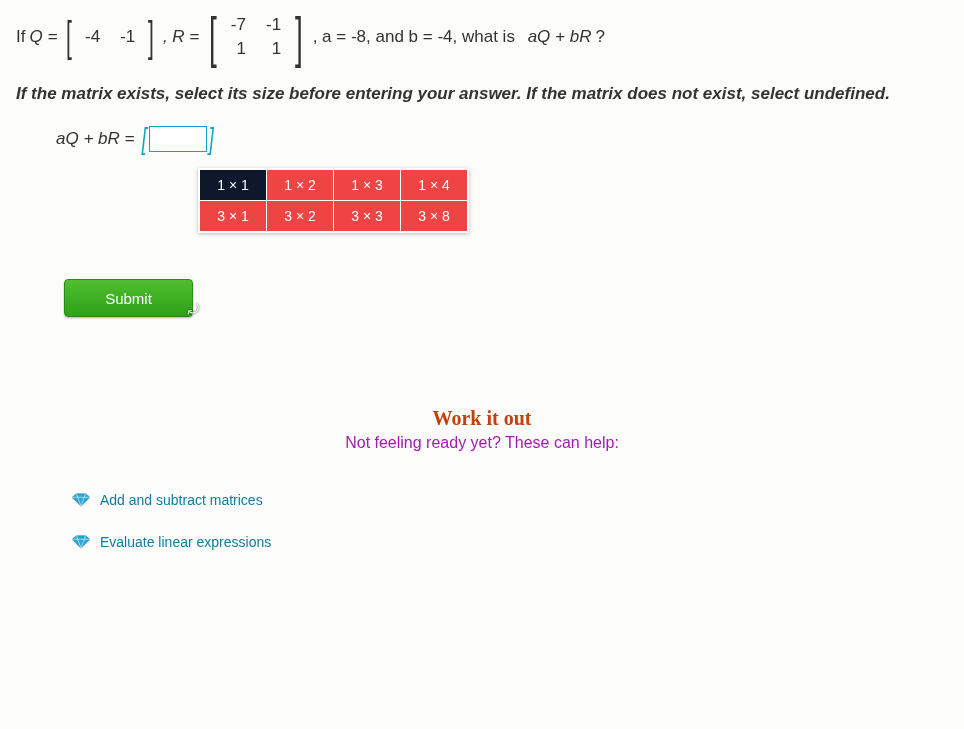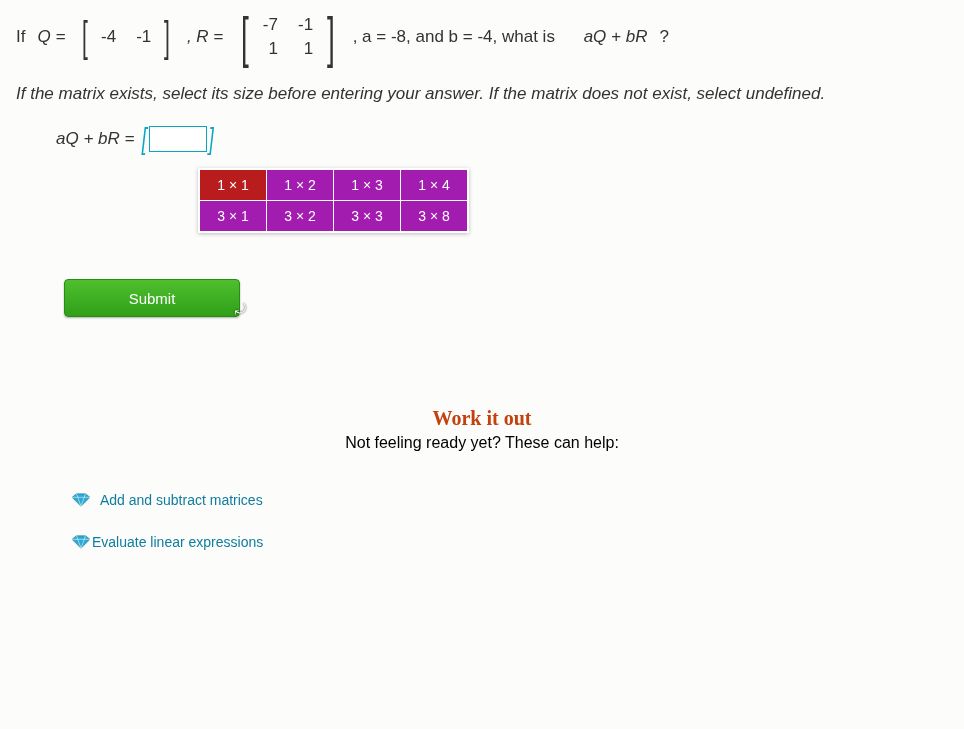--- a/index.html
+++ b/index.html
@@ -9,21 +9,21 @@
     font-size: 16px;
     color: #333;
     background: #fcfcfb;
     width: 964px;
     box-sizing: border-box;
   }
   .question-line {
     display: flex;
     align-items: center;
     flex-wrap: wrap;
-    gap: 12px;
+    gap: 4px;
     font-size: 17px;
   }
   .italic { font-style: italic; }
   .matrix {
     display: inline-flex;
     align-items: center;
     margin: 0 2px;
   }
   .matrix .bracket {
     font-size: 42px;
@@ -40,20 +40,21 @@
   .matrix td {
     padding: 2px 10px;
     text-align: right;
     font-size: 17px;
   }
   .instruct {
     font-style: italic;
     margin-top: 20px;
     font-size: 17px;
     line-height: 1.4;
+    font-weight: bold;
   }
   .answer-row {
     display: flex;
     align-items: center;
     margin: 18px 0 14px 40px;
     font-style: italic;
     font-size: 17px;
   }
   .answer-matrix {
     display: inline-flex;
@@ -82,32 +83,32 @@
   .size-grid table { border-collapse: collapse; }
   .size-grid td {
     width: 64px;
     height: 28px;
     text-align: center;
     vertical-align: middle;
     font-size: 14px;
     color: #fff;
     cursor: pointer;
     border: 1px solid #fff;
-    background: #a21caf;
+    background: #ef4444;
   }
   .size-grid td.selected {
-    background: #b91c1c;
+    background: #0f172a;
   }
   .size-grid .undef td {
     background: #1fa0d8;
     font-weight: bold;
   }
   .submit-btn {
     margin: 42px 0 0 48px;
-    width: 176px;
+    width: 129px;
     height: 38px;
     background: linear-gradient(#4fbf2f,#2fa018);
     border: 1px solid #2a8a16;
     border-radius: 4px;
     color: #fff;
     font-size: 15px;
     cursor: pointer;
     box-shadow: 0 1px 2px rgba(0,0,0,0.3);
   }
   .cursor-icon {
@@ -124,21 +125,21 @@
     margin-top: 90px;
   }
   .workout h3 {
     font-family: "Times New Roman", serif;
     font-weight: bold;
     color: #c2410c;
     font-size: 20px;
     margin: 0 0 4px;
   }
   .workout p {
-    color: #000000;
+    color: #a21caf;
     font-size: 16px;
     margin: 0;
   }
   .links {
     margin-top: 40px;
     display: flex;
     flex-wrap: wrap;
     gap: 10px 280px;
     padding-left: 56px;
   }
@@ -149,21 +150,21 @@
     color: #0f7d9e;
     font-size: 14px;
     cursor: pointer;
   }
   .gem {
     width: 18px;
     height: 14px;
     display: inline-block;
   }
   .gem svg { width:100%; height:100%; }
-  .link-row2 { margin-top: 26px; padding-left:56px; display:flex; align-items:center; gap:2px; color:#0f7d9e; font-size:14px;cursor:pointer;}
+  .link-row2 { margin-top: 26px; padding-left:56px; display:flex; align-items:center; gap:10px; color:#0f7d9e; font-size:14px;cursor:pointer;}
 </style>
 </head>
 <body>
 
 
 
 
 <div class="question-line">
   <span>If</span>
   <span class="italic">Q =</span>

